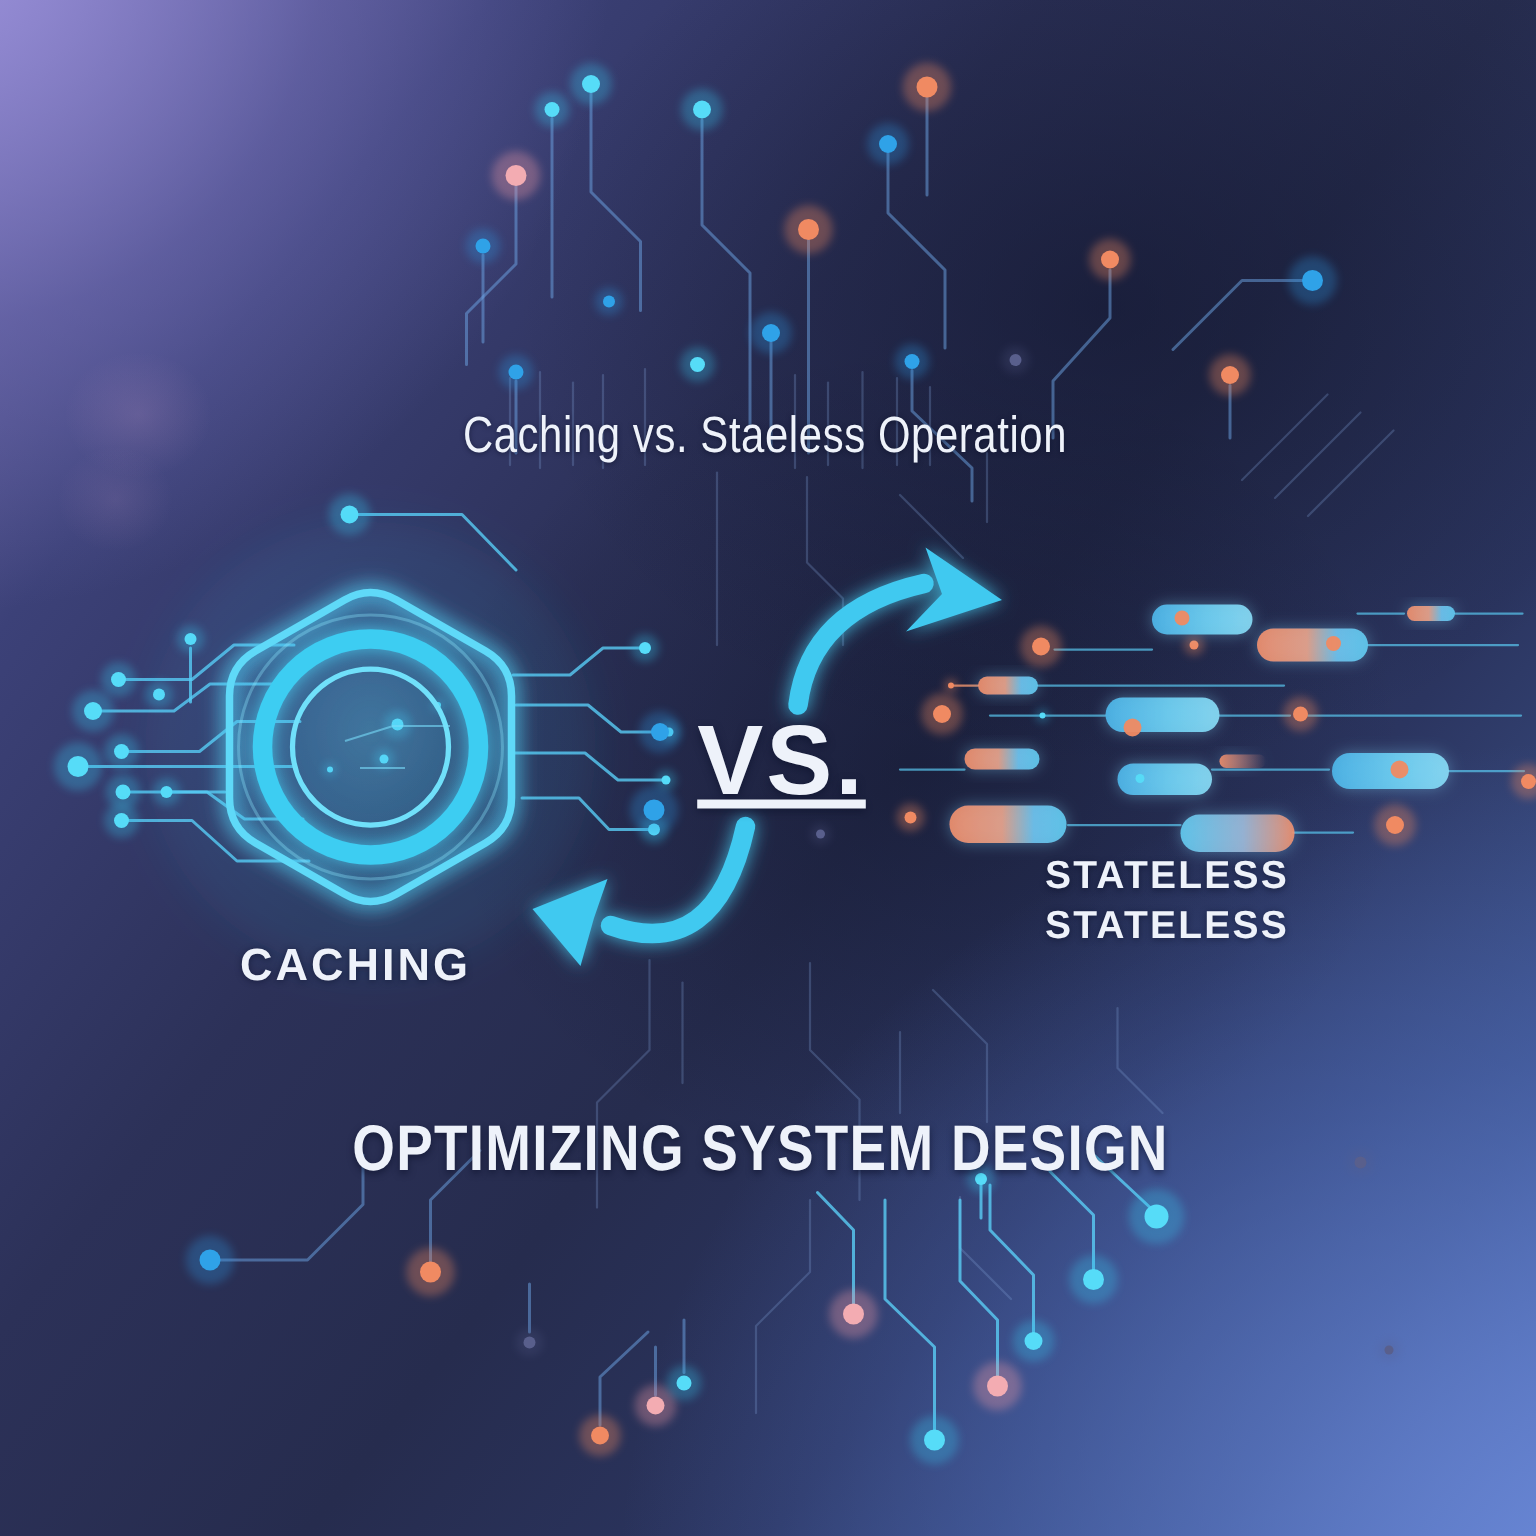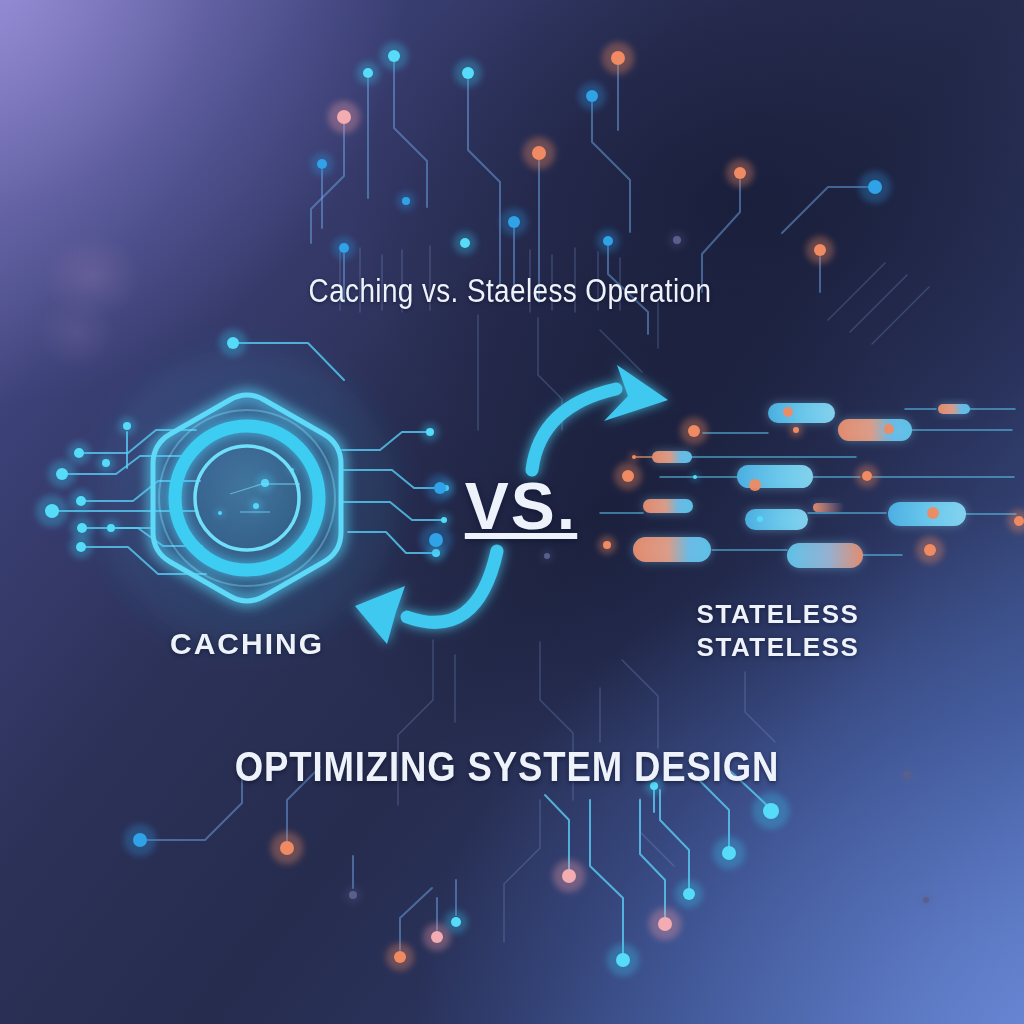--- a/index.html
+++ b/index.html
@@ -13,23 +13,23 @@
       radial-gradient(920px 780px at 105% 103%, rgba(108,138,218,.9), rgba(80,110,190,.45) 45%, transparent 72%),
       radial-gradient(560px 440px at 72% 20%, rgba(12,16,38,.5), transparent 70%),
       radial-gradient(460px 400px at 60% 50%, rgba(10,14,34,.4), transparent 70%),
       linear-gradient(128deg, #6c68a8 0%, #3c4178 18%, #2c3158 38%, #262c4e 55%, #2b3560 72%, #3c5188 88%, #5571b5 100%);}
   svg#decor{position:absolute;inset:0;}
   .txt{position:absolute;color:#eef2fa;white-space:nowrap;}
   .title{top:271px;left:510px;transform:translateX(-50%) scaleX(.82);transform-origin:center;
     font-size:34px;font-weight:400;letter-spacing:.5px;text-shadow:0 1px 4px rgba(10,15,40,.6);}
   .vs{top:468px;left:521px;transform:translateX(-50%);font-size:66px;font-weight:700;
     letter-spacing:2px;text-shadow:0 2px 6px rgba(10,15,40,.55);text-decoration:underline;}
-  .cach{top:627px;left:247px;transform:translateX(-50%);font-size:30px;font-weight:600;
+  .cach{top:627px;left:237px;transform:translateX(-50%);font-size:30px;font-weight:600;
     letter-spacing:2px;text-shadow:0 1px 4px rgba(10,15,40,.55);}
-  .stateless{top:598px;left:778px;transform:translateX(-50%);text-align:right;
+  .stateless{top:567px;left:778px;transform:translateX(-50%);text-align:right;
     font-size:26px;font-weight:600;letter-spacing:1.5px;line-height:33px;
     text-shadow:0 1px 4px rgba(10,15,40,.55);}
   .stateless span{display:block;}
   .footer{top:742px;left:507px;transform:translateX(-50%) scaleX(.85);transform-origin:center;
     font-size:43px;font-weight:700;letter-spacing:1px;text-shadow:0 2px 5px rgba(10,15,40,.6);}
 </style>
 </head>
 <body>
 
 <div class="stage">

